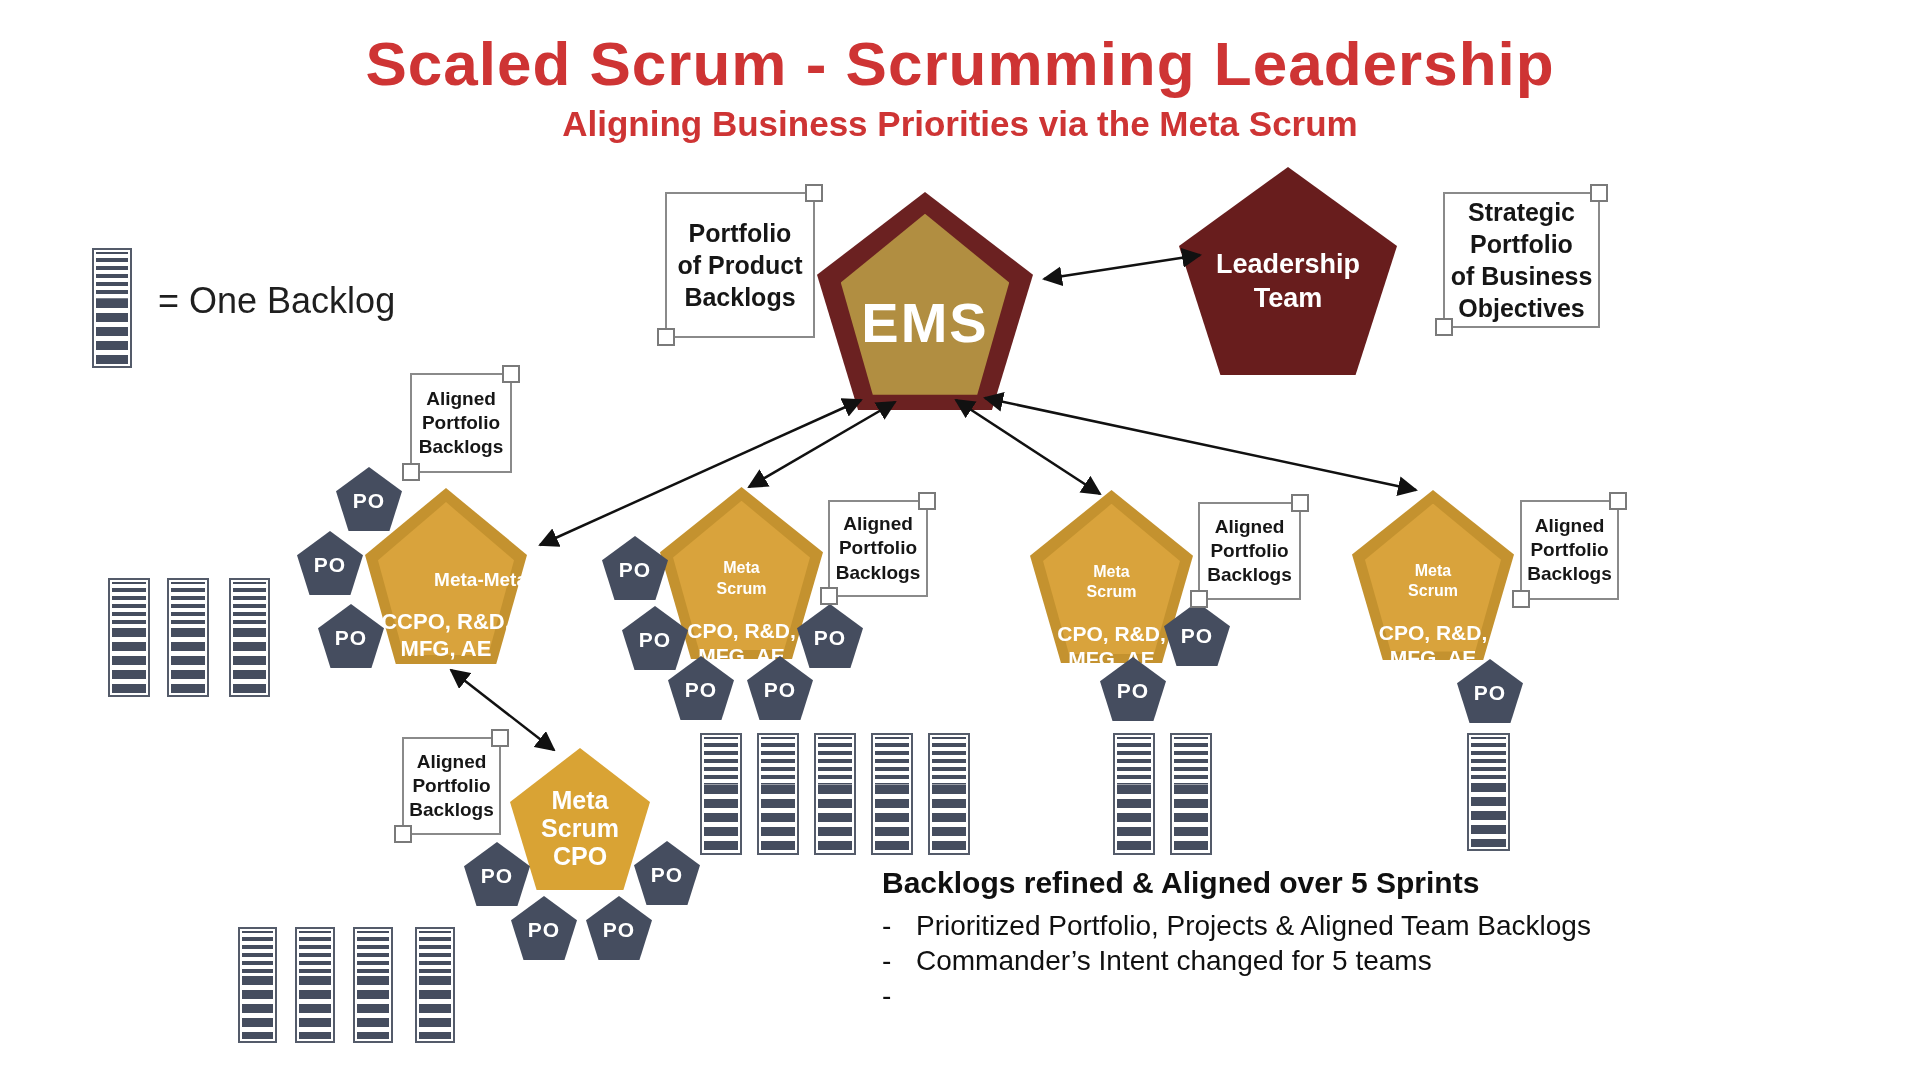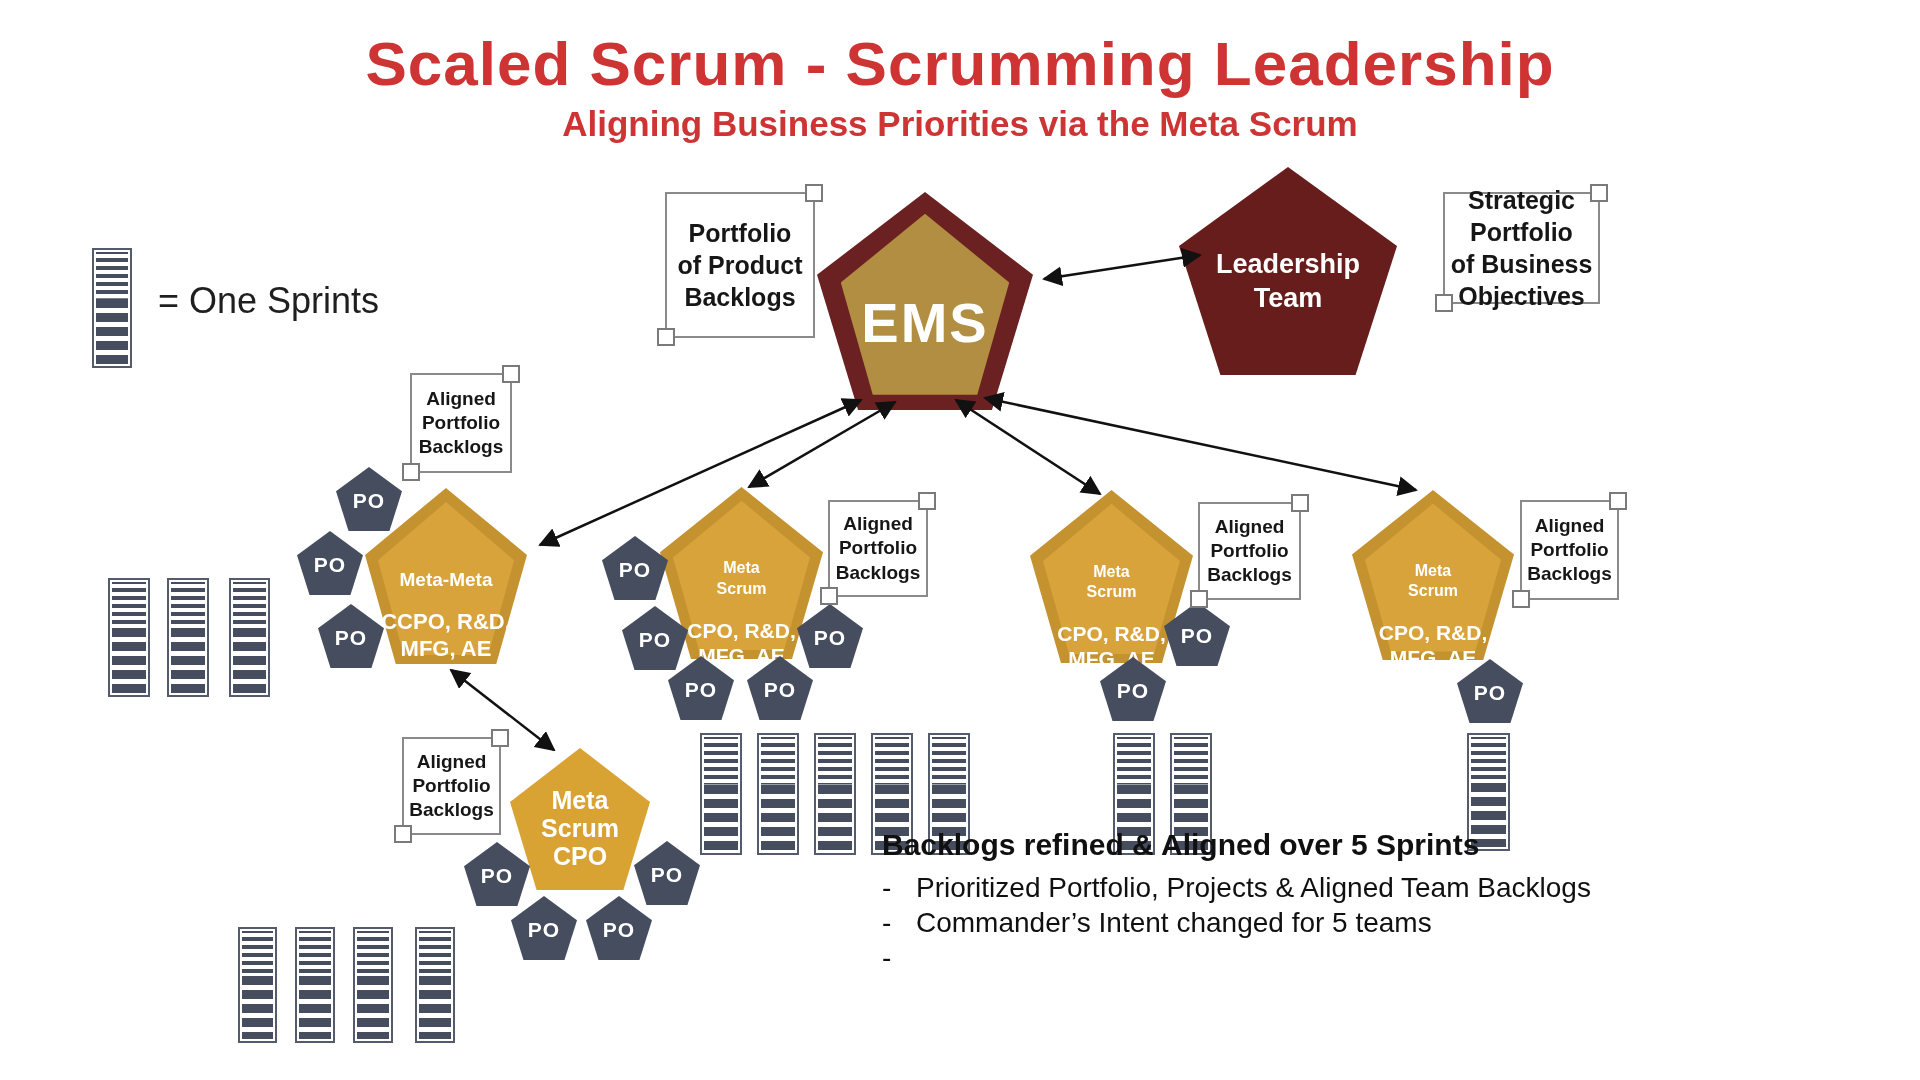--- a/index.html
+++ b/index.html
@@ -53,33 +53,33 @@
   .po .plabel { top:34%; font-size:21px; letter-spacing:1px; }
 
   
   .legend-label { position:absolute; left:158px; top:280px; font-size:36px;
                   color:#1f1f1f; }
 
   
   .arrows { position:absolute; left:0; top:0; z-index:4; pointer-events:none; }
 
   
-  .notes { position:absolute; left:882px; top:828px; width:800px; color:#101010; }
+  .notes { position:absolute; left:882px; top:866px; width:800px; color:#101010; }
   .notes .head { font-size:30px; font-weight:bold; margin-bottom:8px; }
   .note-row { display:flex; font-size:28px; line-height:35px; }
   .note-dash { width:34px; }
 </style>
 </head>
 <body>
 
 <div class="title">Scaled Scrum - Scrumming Leadership</div>
 <div class="subtitle">Aligning Business Priorities via the Meta Scrum</div>
 
 <div class="stack" style="left:92px; top:248px; width:40px; height:120px;"></div>
-<div class="legend-label">= One Sprints</div>
+<div class="legend-label">= One Backlog</div>
 
 <svg class="arrows" width="1920" height="1080" viewBox="0 0 1920 1080">
   <defs>
     <marker id="ah" viewBox="0 0 10 10" refX="9" refY="5" markerWidth="8" markerHeight="8" orient="auto-start-reverse">
       <path d="M0,0 L10,5 L0,10 z" fill="#111111"></path>
     </marker>
   </defs>
   <g stroke="#111111" stroke-width="2.5" fill="none">
     <line x1="1044" y1="279" x2="1200" y2="255" marker-start="url(#ah)" marker-end="url(#ah)"></line>
     <line x1="861" y1="400" x2="540" y2="545" marker-start="url(#ah)" marker-end="url(#ah)"></line>
@@ -90,21 +90,21 @@
   </g>
 </svg>
 
 <div class="anno big" style="left:665px; top:192px; width:150px; height:146px;">
   <span class="handle tr"></span>
   <span class="handle bl"></span>
   <span class="txt">Portfolio
 of Product
 Backlogs</span>
 </div>
-<div class="anno big" style="left:1443px; top:192px; width:157px; height:112px;">
+<div class="anno big" style="left:1443px; top:192px; width:157px; height:136px;">
   <span class="handle tr"></span>
   <span class="handle bl"></span>
   <span class="txt">Strategic
 Portfolio
 of Business
 Objectives</span>
 </div>
 
 <div class="anno small" style="left:410px; top:373px; width:102px; height:100px;">
   <span class="handle tr"></span>
@@ -151,21 +151,21 @@
 <div class="pent" style="left:1179px; top:167px; width:218px; height:208px;">
   <div class="pshape lt-shape"></div>
   <div class="plabel" style="top:39%; font-size:27px; line-height:1.25;">Leadership
 Team</div>
 </div>
 
 <div class="pent" style="left:365px; top:488px; width:162px; height:176px;">
   <div class="pshape gold-outer"></div>
   <div class="pshape gold-inner"></div>
   <div class="plabel" style="top:36%;">
-    <div style="font-size:19px;">Meta-Meta</div>
+    <div style="font-size:19px;text-align:right;">Meta-Meta</div>
     <div style="font-size:22px; white-space:pre-line; line-height:1.2;">CCPO, R&amp;D,
 MFG, AE</div>
   </div>
 </div>
 
 <div class="pent" style="left:660px; top:487px; width:163px; height:172px;">
   <div class="pshape gold-outer"></div>
   <div class="pshape gold-inner"></div>
   <div class="plabel" style="top:31%;">
     <div style="font-size:16px; white-space:pre-line; line-height:1.3;">Meta

